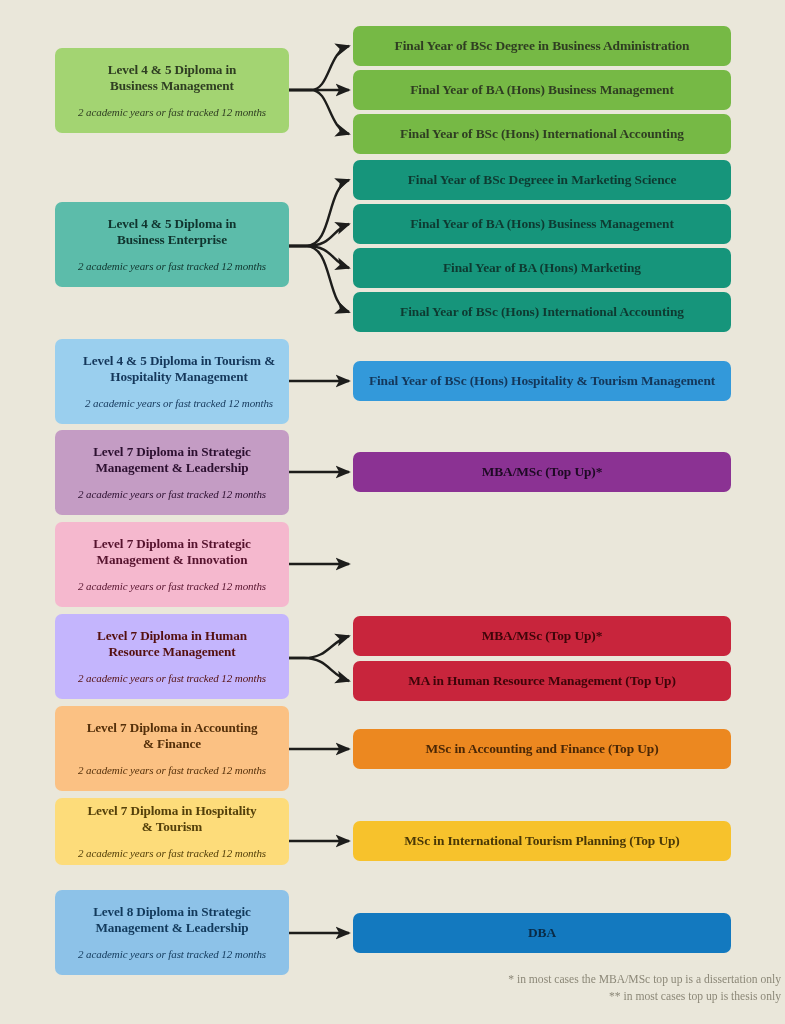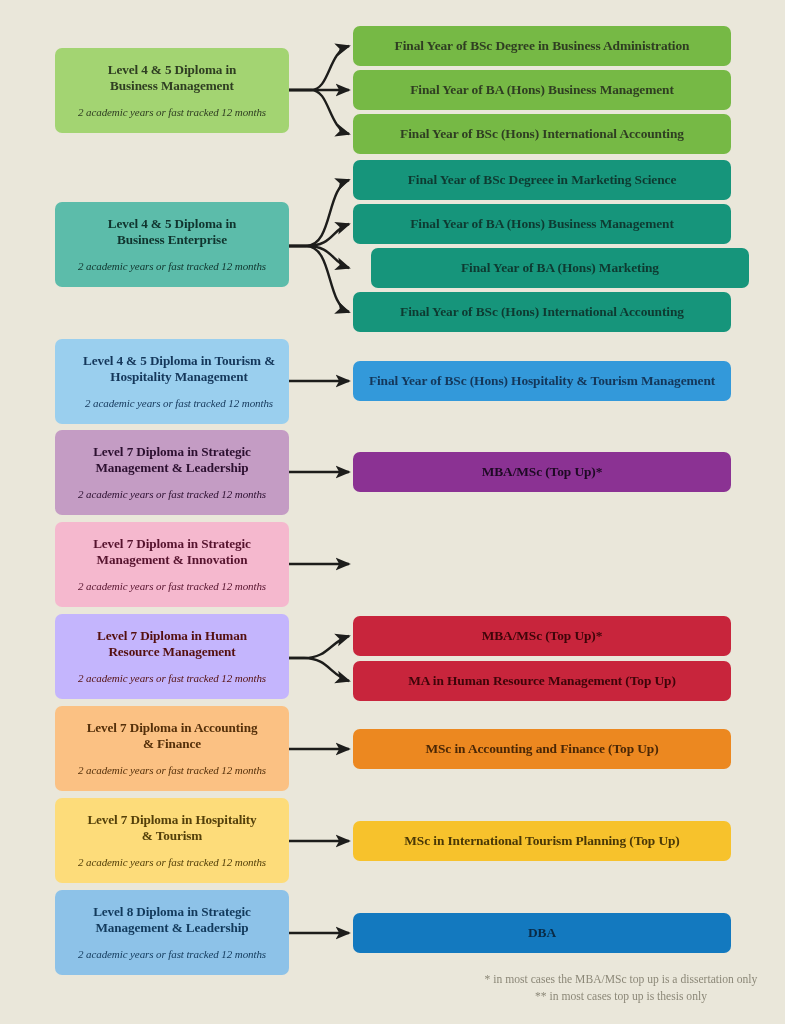--- a/index.html
+++ b/index.html
@@ -54,21 +54,21 @@
     line-height: 1.2;
     letter-spacing: -0.1px;
   }
   .footnotes {
     position: absolute;
     z-index: 3;
     font-family: "Liberation Serif", "DejaVu Serif", serif;
     font-size: 11.6px;
     line-height: 1.45;
     color: #8C8878;
-    text-align: center;
+    text-align: right;
   }
 </style>
 </head>
 <body>
 
 <div id="stage">
 
   <svg class="arrow-layer" viewBox="0 0 785 1024" width="785" height="1024">
     <defs>
       <marker id="ah" markerWidth="7" markerHeight="7" refX="5.6" refY="3" orient="auto" markerUnits="strokeWidth">
@@ -129,21 +129,21 @@
     <div class="title">Level 4 &amp; 5 Diploma in
 Business Enterprise</div>
     <div class="sub">2 academic years or fast tracked 12 months</div>
   </div>
   <div class="box right-box" style="left:353px; top:160px; width:378px; height:40px; background:#16957B; color:#0E3A31;align-items:center;">
     <div class="title">Final Year of  BSc  Degreee in Marketing Science</div>
   </div>
   <div class="box right-box" style="left:353px; top:204px; width:378px; height:40px; background:#16957B; color:#0E3A31;">
     <div class="title">Final Year of  BA (Hons) Business Management</div>
   </div>
-  <div class="box right-box" style="left:371px; top:248px; width:378px; height:40px; background:#16957B; color:#0E3A31;">
+  <div class="box right-box" style="left:353px; top:248px; width:378px; height:40px; background:#16957B; color:#0E3A31;">
     <div class="title">Final Year of BA (Hons) Marketing</div>
   </div>
   <div class="box right-box" style="left:353px; top:292px; width:378px; height:40px; background:#16957B; color:#0E3A31;">
     <div class="title">Final Year of  BSc (Hons) International Accounting</div>
   </div>
 
   <div class="box left-box" style="left:55px; top:339px; width:234px; height:85px; background:#9ACFEE; color:#14375A;padding-left:24px;">
     <div class="title">Level 4 &amp; 5 Diploma in Tourism &amp;
 Hospitality Management</div>
     <div class="sub">2 academic years or fast tracked 12 months</div>
@@ -181,21 +181,21 @@
 
   <div class="box left-box" style="left:55px; top:706px; width:234px; height:85px; background:#FBC183; color:#55300A;">
     <div class="title">Level 7 Diploma in Accounting
 &amp; Finance</div>
     <div class="sub">2 academic years or fast tracked 12 months</div>
   </div>
   <div class="box right-box" style="left:353px; top:729px; width:378px; height:40px; background:#EC8820; color:#4A2706;">
     <div class="title">MSc in Accounting and Finance (Top Up)</div>
   </div>
 
-  <div class="box left-box" style="left:55px; top:798px; width:234px; height:85px; background:#FDDC7A; color:#54400A;">
+  <div class="box left-box" style="left:55px; top:798px; width:234px; height:67px; background:#FDDC7A; color:#54400A;">
     <div class="title">Level 7 Diploma in Hospitality
 &amp; Tourism</div>
     <div class="sub">2 academic years or fast tracked 12 months</div>
   </div>
   <div class="box right-box" style="left:353px; top:821px; width:378px; height:40px; background:#F7C22C; color:#4A3806;">
     <div class="title">MSc in International Tourism Planning  (Top Up)</div>
   </div>
 
   <div class="box left-box" style="left:55px; top:890px; width:234px; height:85px; background:#8DC2E8; color:#123A5C;">
     <div class="title">Level 8 Diploma in Strategic

